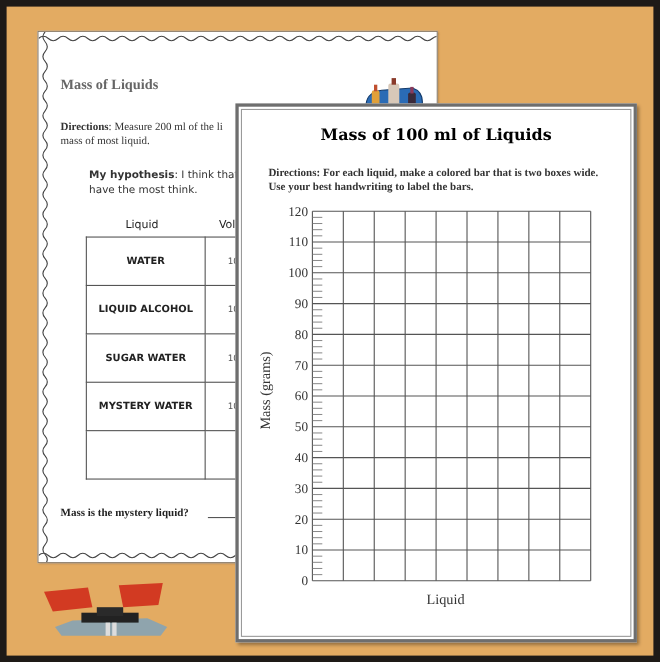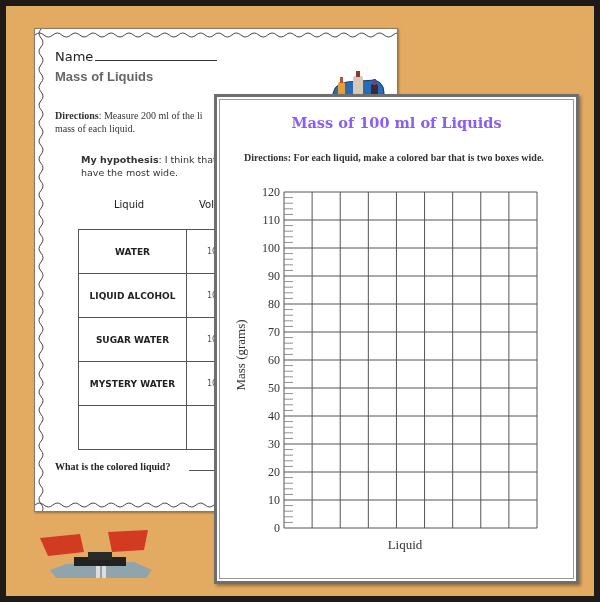--- a/index.html
+++ b/index.html
@@ -22,35 +22,35 @@
   .wavy-left { position: absolute; left: 2px; top: 0; width: 8px; height: 100%; }
   .name-line {
     position: absolute; left: 20px; top: 20px;
     font-family: "DejaVu Sans", sans-serif; font-size: 13px; color: #222;
   }
   .name-line .underline {
     display: inline-block; width: 122px; border-bottom: 1px solid #333; margin-left: 2px; height: 12px; vertical-align: baseline;
   }
   .ws-title {
     position: absolute; left: 20px; top: 40px;
-    font-family: Liberation Sans, sans-serif; font-weight: bold; font-size: 13px; color: #666; text-align: right;
+    font-family: Liberation Serif, serif; font-weight: bold; font-size: 13px; color: #666; text-align: right;
   }
   .dirs-left {
     position: absolute; left: 20px; top: 80px; width: 330px;
     font-family: "Liberation Serif", serif; font-size: 10px; line-height: 13px; color: #333;
   }
   .hyp {
     position: absolute; left: 46px; top: 124px; width: 300px;
     font-family: "DejaVu Sans", sans-serif; font-size: 9.5px; line-height: 13px; color: #333;
   }
   .tbl-head {
     position: absolute; top: 170px; font-family: "DejaVu Sans", sans-serif; font-size: 10px; color: #222;
   }
   .tbl {
-    position: absolute; left: 43px; top: 200px; border-collapse: collapse;
+    position: absolute; left: 43px; top: 186px; border-collapse: collapse;
   }
   .tbl td {
     border: 1px solid #555; height: 44px; text-align: center; vertical-align: middle;
     font-family: "DejaVu Sans", sans-serif; font-size: 9px; font-weight: bold; color: #222;
   }
   .tbl td.c1 { width: 108px; }
   .tbl td.c2 { width: 60px; font-weight: normal; font-size: 8px; color: #555; text-align: left; padding-left: 20px; }
   .mystery-q {
     position: absolute; left: 20px; top: 432px;
     font-family: "Liberation Serif", serif; font-size: 10px; font-weight: bold; color: #222;
@@ -79,21 +79,21 @@
     position: absolute; left: 208px; top: 88px; width: 365px; height: 490px;
     background: #fff;
     border: 3px solid #6e6e6e;
     box-shadow: 2px 2px 3px rgba(0,0,0,0.35);
   }
   .ws-right .inner {
     position: absolute; left: 2px; top: 2px; right: 2px; bottom: 2px; border: 1px solid #9a9a9a;
   }
   .chart-title {
     position: absolute; left: 0; width: 100%; top: 17px; text-align: center;
-    font-family: "DejaVu Serif", serif; font-weight: bold; font-size: 14.5px; color: #8b5cf6;
+    font-family: "DejaVu Serif", serif; font-weight: bold; font-size: 14.5px; color: #000000;
   }
   .dirs-right {
     position: absolute; left: 27px; top: 54px; width: 320px;
     font-family: "Liberation Serif", serif; font-size: 10px; line-height: 13px; color: #333; font-weight: bold;
   }
   .chart-svg { position: absolute; left: 0; top: 0; }
   .ytick { font-family: "Liberation Serif", serif; font-size: 12px; fill: #333; }
   .ylabel { font-family: "Liberation Serif", serif; font-size: 13px; fill: #333; }
   .xlabel { font-family: "Liberation Serif", serif; font-size: 13px; fill: #333; }
 
@@ -108,33 +108,30 @@
     <svg class="wavy-top" viewBox="0 0 364 8" preserveAspectRatio="none">
       <path d="M0 4 Q4.5 0 9 4 T18 4 T27 4 T36 4 T45 4 T54 4 T63 4 T72 4 T81 4 T90 4 T99 4 T108 4 T117 4 T126 4 T135 4 T144 4 T153 4 T162 4 T171 4 T180 4 T189 4 T198 4 T207 4 T216 4 T225 4 T234 4 T243 4 T252 4 T261 4 T270 4 T279 4 T288 4 T297 4 T306 4 T315 4 T324 4 T333 4 T342 4 T351 4 T360 4 T369 4" fill="none" stroke="#444" stroke-width="1"></path>
     </svg>
     <svg class="wavy-bottom" viewBox="0 0 364 8" preserveAspectRatio="none">
       <path d="M0 4 Q4.5 0 9 4 T18 4 T27 4 T36 4 T45 4 T54 4 T63 4 T72 4 T81 4 T90 4 T99 4 T108 4 T117 4 T126 4 T135 4 T144 4 T153 4 T162 4 T171 4 T180 4 T189 4 T198 4 T207 4 T216 4 T225 4 T234 4 T243 4 T252 4 T261 4 T270 4 T279 4 T288 4 T297 4 T306 4 T315 4 T324 4 T333 4 T342 4 T351 4 T360 4 T369 4" fill="none" stroke="#444" stroke-width="1"></path>
     </svg>
     <svg class="wavy-left" viewBox="0 0 8 484" preserveAspectRatio="none">
       <path d="M4 0 Q0 4.5 4 9 T4 18 T4 27 T4 36 T4 45 T4 54 T4 63 T4 72 T4 81 T4 90 T4 99 T4 108 T4 117 T4 126 T4 135 T4 144 T4 153 T4 162 T4 171 T4 180 T4 189 T4 198 T4 207 T4 216 T4 225 T4 234 T4 243 T4 252 T4 261 T4 270 T4 279 T4 288 T4 297 T4 306 T4 315 T4 324 T4 333 T4 342 T4 351 T4 360 T4 369 T4 378 T4 387 T4 396 T4 405 T4 414 T4 423 T4 432 T4 441 T4 450 T4 459 T4 468 T4 477 T4 486" fill="none" stroke="#444" stroke-width="1"></path>
     </svg>
 
-    <div class="name-line">
-      <span>Name</span><span class="underline"></span>
-    </div>
     <div class="ws-title">Mass of Liquids</div>
 
     <div class="dirs-left">
       <b>Directions</b><span>: Measure 200 ml of the li</span><br>
-      <span>mass of each liquid.</span>
+      <span>mass of most liquid.</span>
     </div>
 
     <div class="hyp">
       <b>My hypothesis</b><span>: I think that 10</span><br>
-      <span>have the most wide.</span>
+      <span>have the most think.</span>
     </div>
 
     <div class="tbl-head" style="left:79px;">Liquid</div>
     <div class="tbl-head" style="left:164px;">Vol</div>
 
     <table class="tbl">
       <tbody>
           <tr>
         <td class="c1">WATER</td>
         <td class="c2">10</td>
@@ -151,21 +148,21 @@
         <td class="c1">MYSTERY WATER</td>
         <td class="c2">10</td>
       </tr>
       <tr>
         <td class="c1"></td>
         <td class="c2"></td>
       </tr>
     </tbody>
       </table>
 
-    <div class="mystery-q">What is the colored liquid?</div>
+    <div class="mystery-q">Mass is the mystery liquid?</div>
     <div class="mystery-line"></div>
 
     <svg class="podium" viewBox="0 0 58 42">
       <path d="M4 30 Q2 14 18 12 L46 10 Q58 14 54 30 Z" fill="#2a6bb5" stroke="#123a6a" stroke-width="1"></path>
       <rect x="9" y="12" width="7" height="18" rx="2" fill="#e0a03a"></rect>
       <rect x="11" y="7" width="3" height="6" fill="#c05030"></rect>
       <rect x="24" y="6" width="10" height="22" rx="2" fill="#d8c8b8"></rect>
       <rect x="27" y="1" width="4" height="6" fill="#8a3a2a"></rect>
       <rect x="42" y="14" width="7" height="18" rx="2" fill="#3a2a3a"></rect>
       <rect x="44" y="9" width="3" height="6" fill="#8a3a5a"></rect>
@@ -177,20 +174,21 @@
       <text x="46" y="39" font-size="5" text-anchor="middle" fill="#333" font-family="DejaVu Sans, sans-serif">3</text>
     </svg>
   </div>
 
 
   <div class="ws-right">
     <div class="inner"></div>
     <div class="chart-title">Mass of 100 ml of Liquids</div>
     <div class="dirs-right">
       <b>Directions</b><span>: For each liquid, make a colored bar that is two boxes wide.</span><br>
+      <span>Use your best handwriting to label the bars.</span>
     </div>
 
     <svg class="chart-svg" id="chart" width="359" height="484" viewBox="0 0 359 484">
       <g id="grid">
           <line x1="67" y1="95" x2="320" y2="95" stroke="#555555" stroke-width="1"></line>
           <line x1="67" y1="123" x2="320" y2="123" stroke="#555555" stroke-width="1"></line>
           <line x1="67" y1="151" x2="320" y2="151" stroke="#555555" stroke-width="1"></line>
           <line x1="67" y1="179" x2="320" y2="179" stroke="#555555" stroke-width="1"></line>
           <line x1="67" y1="207" x2="320" y2="207" stroke="#555555" stroke-width="1"></line>
           <line x1="67" y1="235" x2="320" y2="235" stroke="#555555" stroke-width="1"></line>

